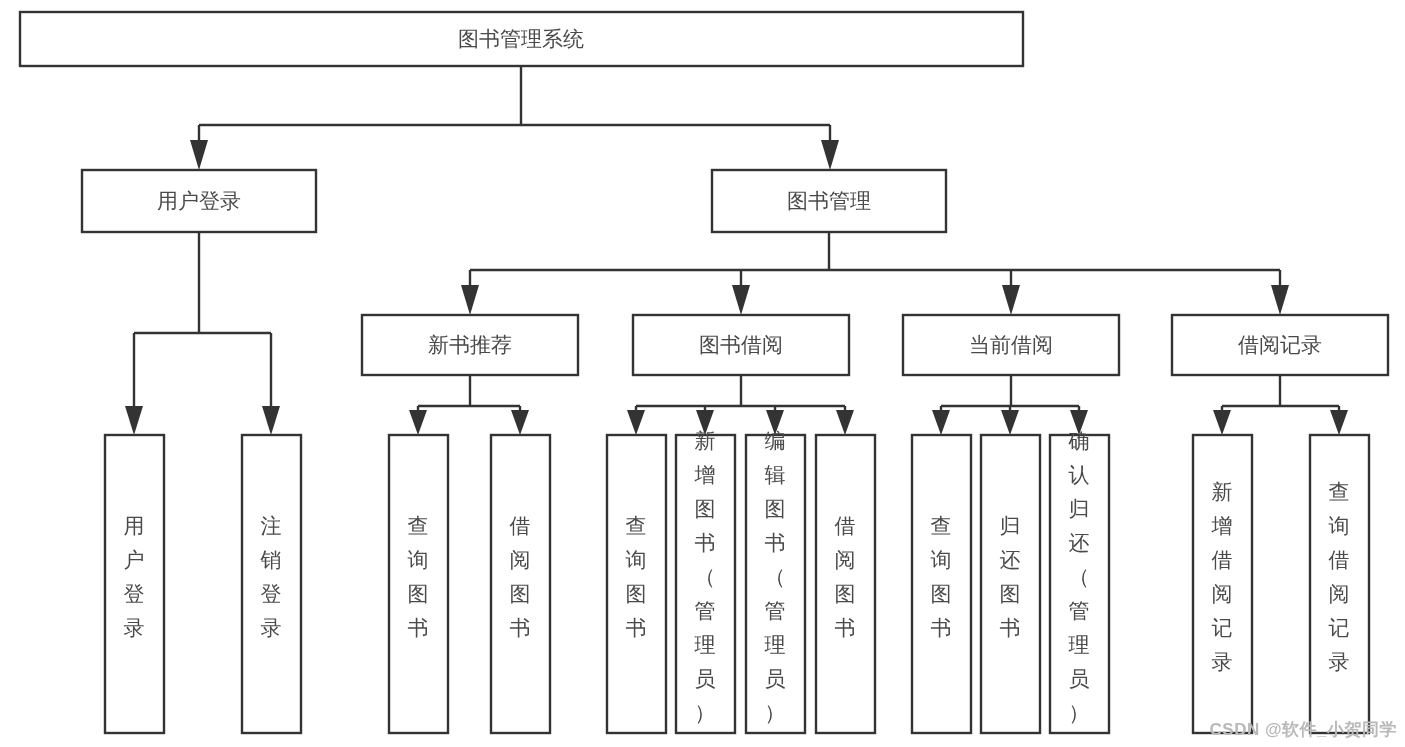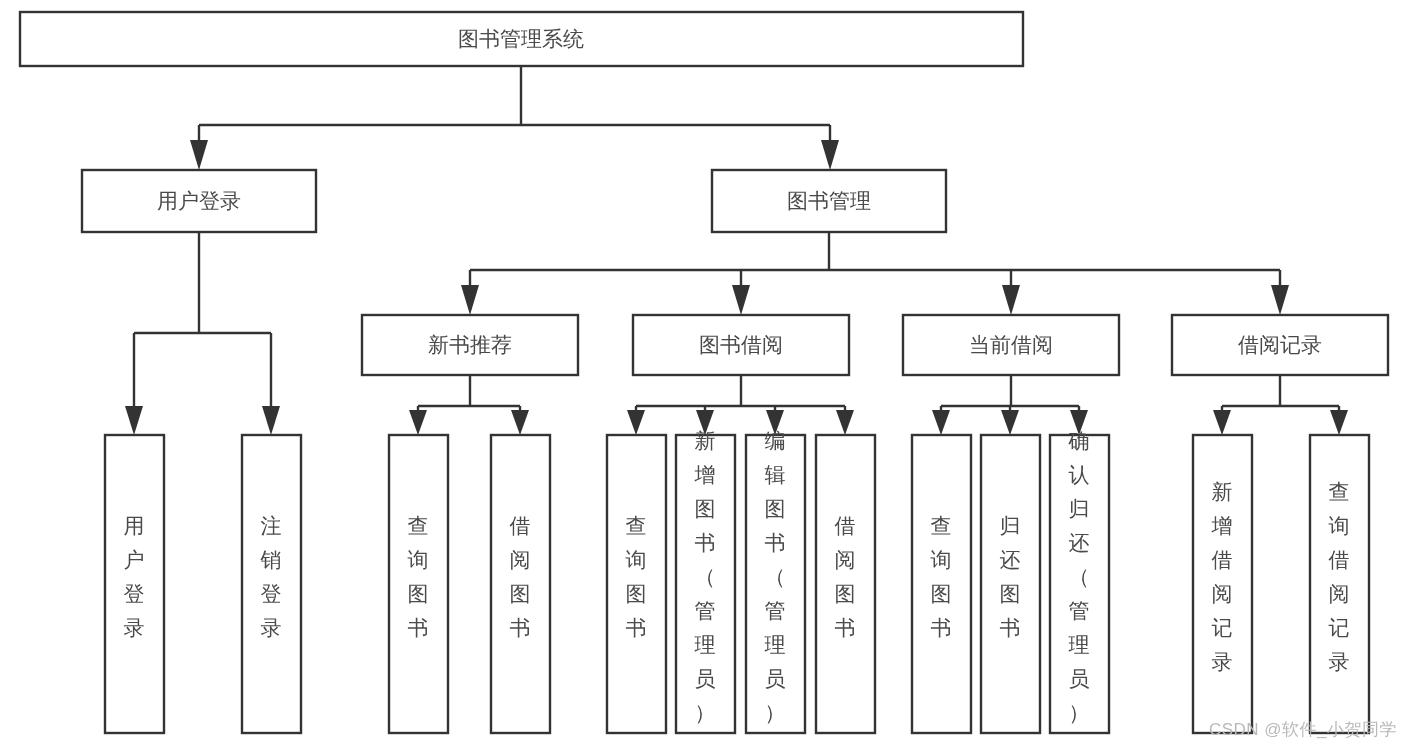--- a/index.html
+++ b/index.html
@@ -57,20 +57,21 @@
   .watermark {
     position: absolute;
     right: 8px;
     bottom: 6px;
     font-family: "Liberation Sans", "DejaVu Sans", sans-serif;
     font-size: 17px;
     color: #b9b9b9;
     white-space: nowrap;
     letter-spacing: 0.5px;
     user-select: none;
+    font-weight: bold;
   }
 </style>
 </head>
 <body>
 
 <div id="diagram-root">
 
   <svg id="tree-svg" viewBox="0 0 1405 747" xmlns="http://www.w3.org/2000/svg">
 
     <g>

